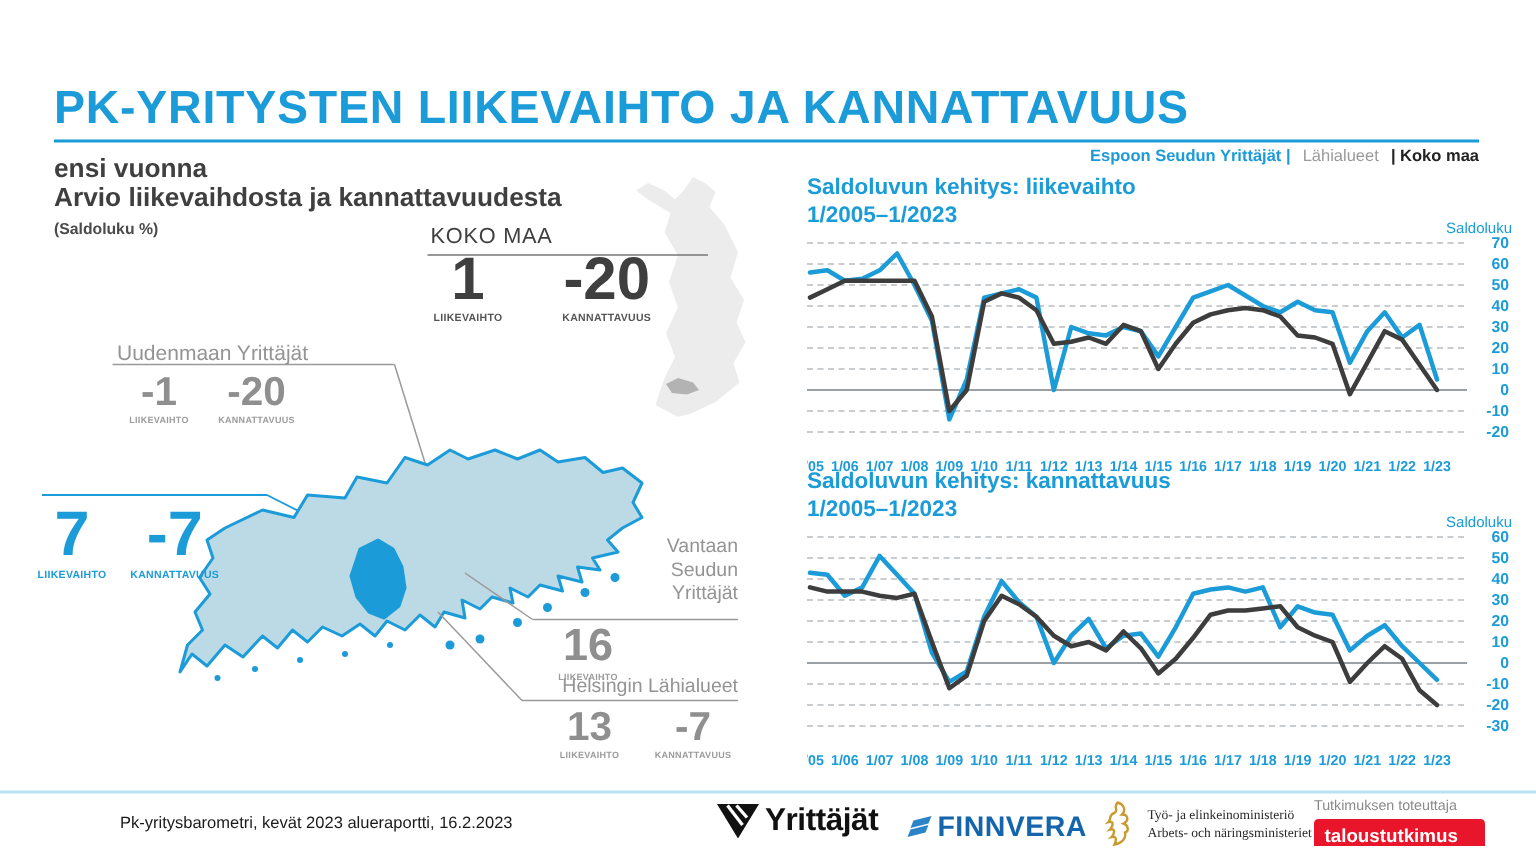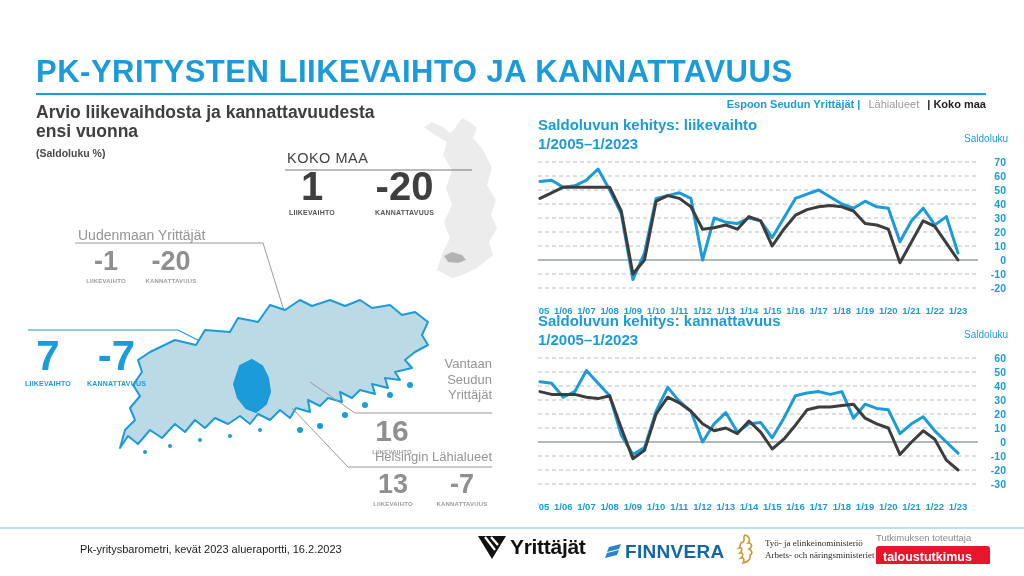--- a/index.html
+++ b/index.html
@@ -46,21 +46,21 @@
   .helsingin-vals{left:362px;top:471px;color:#8f8f8f;}
   .helsingin-vals .vnum{font-size:27px;}
   .helsingin-vals .vlab{font-size:6px;color:#9c9c9c;}
   .helsingin-vals .c1{width:62px;} .helsingin-vals .c2{width:76px;}
 
   
   .chart-wrap{width:470px;}
   .chart1{left:538px;top:116px;}
   .chart2{left:538px;top:312px;}
   .chart-title{font-size:15px;font-weight:bold;color:#1b9bd8;line-height:18.5px;}
-  .saldoluku-lbl{position:absolute;right:0;top:17px;font-size:10px;color:#1b9bd8;}
+  .saldoluku-lbl{position:absolute;right:0;top:31px;font-size:10px;color:#1b9bd8;}
   .chart-wrap svg{display:block;margin-top:3px;}
   svg text{font-family:"Liberation Sans",sans-serif;}
 
   
   .footer-rule{left:0;top:527px;width:1024px;height:2px;background:#b8e2f2;}
   .footer-text{left:80px;top:543px;font-size:11px;color:#1a1a1a;}
   .logo-yrittajat{left:478px;top:535px;display:flex;align-items:center;}
   .logo-yrittajat .yr-text{font-size:21px;font-weight:bold;color:#111;margin-left:4px;letter-spacing:-0.3px;}
   .logo-finnvera{left:602px;top:541px;display:flex;align-items:center;}
   .logo-finnvera .fv-text{font-size:19px;font-weight:bold;color:#1565ac;margin-left:3px;letter-spacing:0.3px;}
@@ -112,22 +112,22 @@
       <circle cx="170" cy="346" r="2"></circle>
         <circle cx="145" cy="352" r="2"></circle>
     </g>
     <line x1="310" y1="282" x2="355" y2="313" stroke="#9a9a9a" stroke-width="1"></line>
     <line x1="355" y1="313" x2="492" y2="313" stroke="#9a9a9a" stroke-width="1"></line>
     <line x1="292" y1="308" x2="348" y2="367" stroke="#9a9a9a" stroke-width="1"></line>
     <line x1="348" y1="367" x2="492" y2="367" stroke="#9a9a9a" stroke-width="1"></line>
   </svg>
 
   <div class="abs arvio-heading">
+    <div>ensi vuonna</div>
     <div>Arvio liikevaihdosta ja kannattavuudesta</div>
-    <div>ensi vuonna</div>
   </div>
   <div class="abs saldo-pct">(Saldoluku %)</div>
 
   <div class="abs kokomaa-name">KOKO MAA</div>
   <div class="abs vals kokomaa-vals">
     <div class="vcol c1">
       <div class="vnum">1</div>
       <div class="vlab">LIIKEVAIHTO</div>
     </div>
     <div class="vcol c2">

